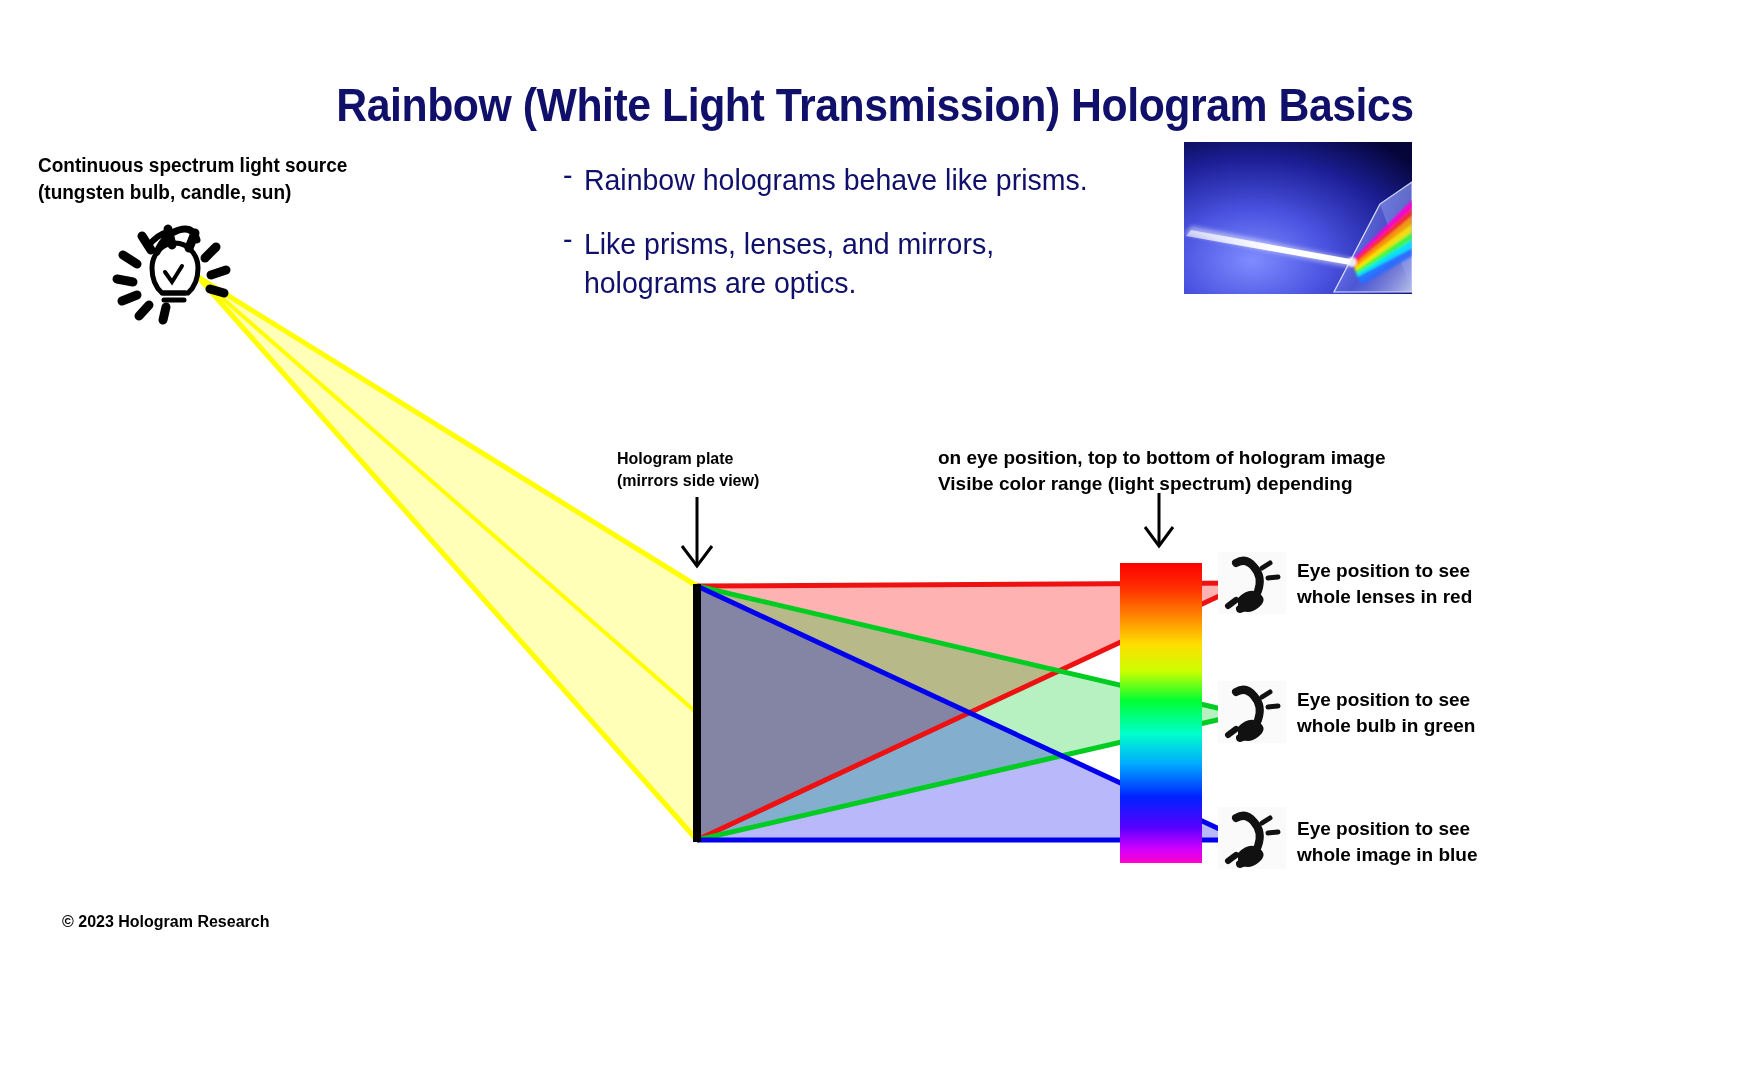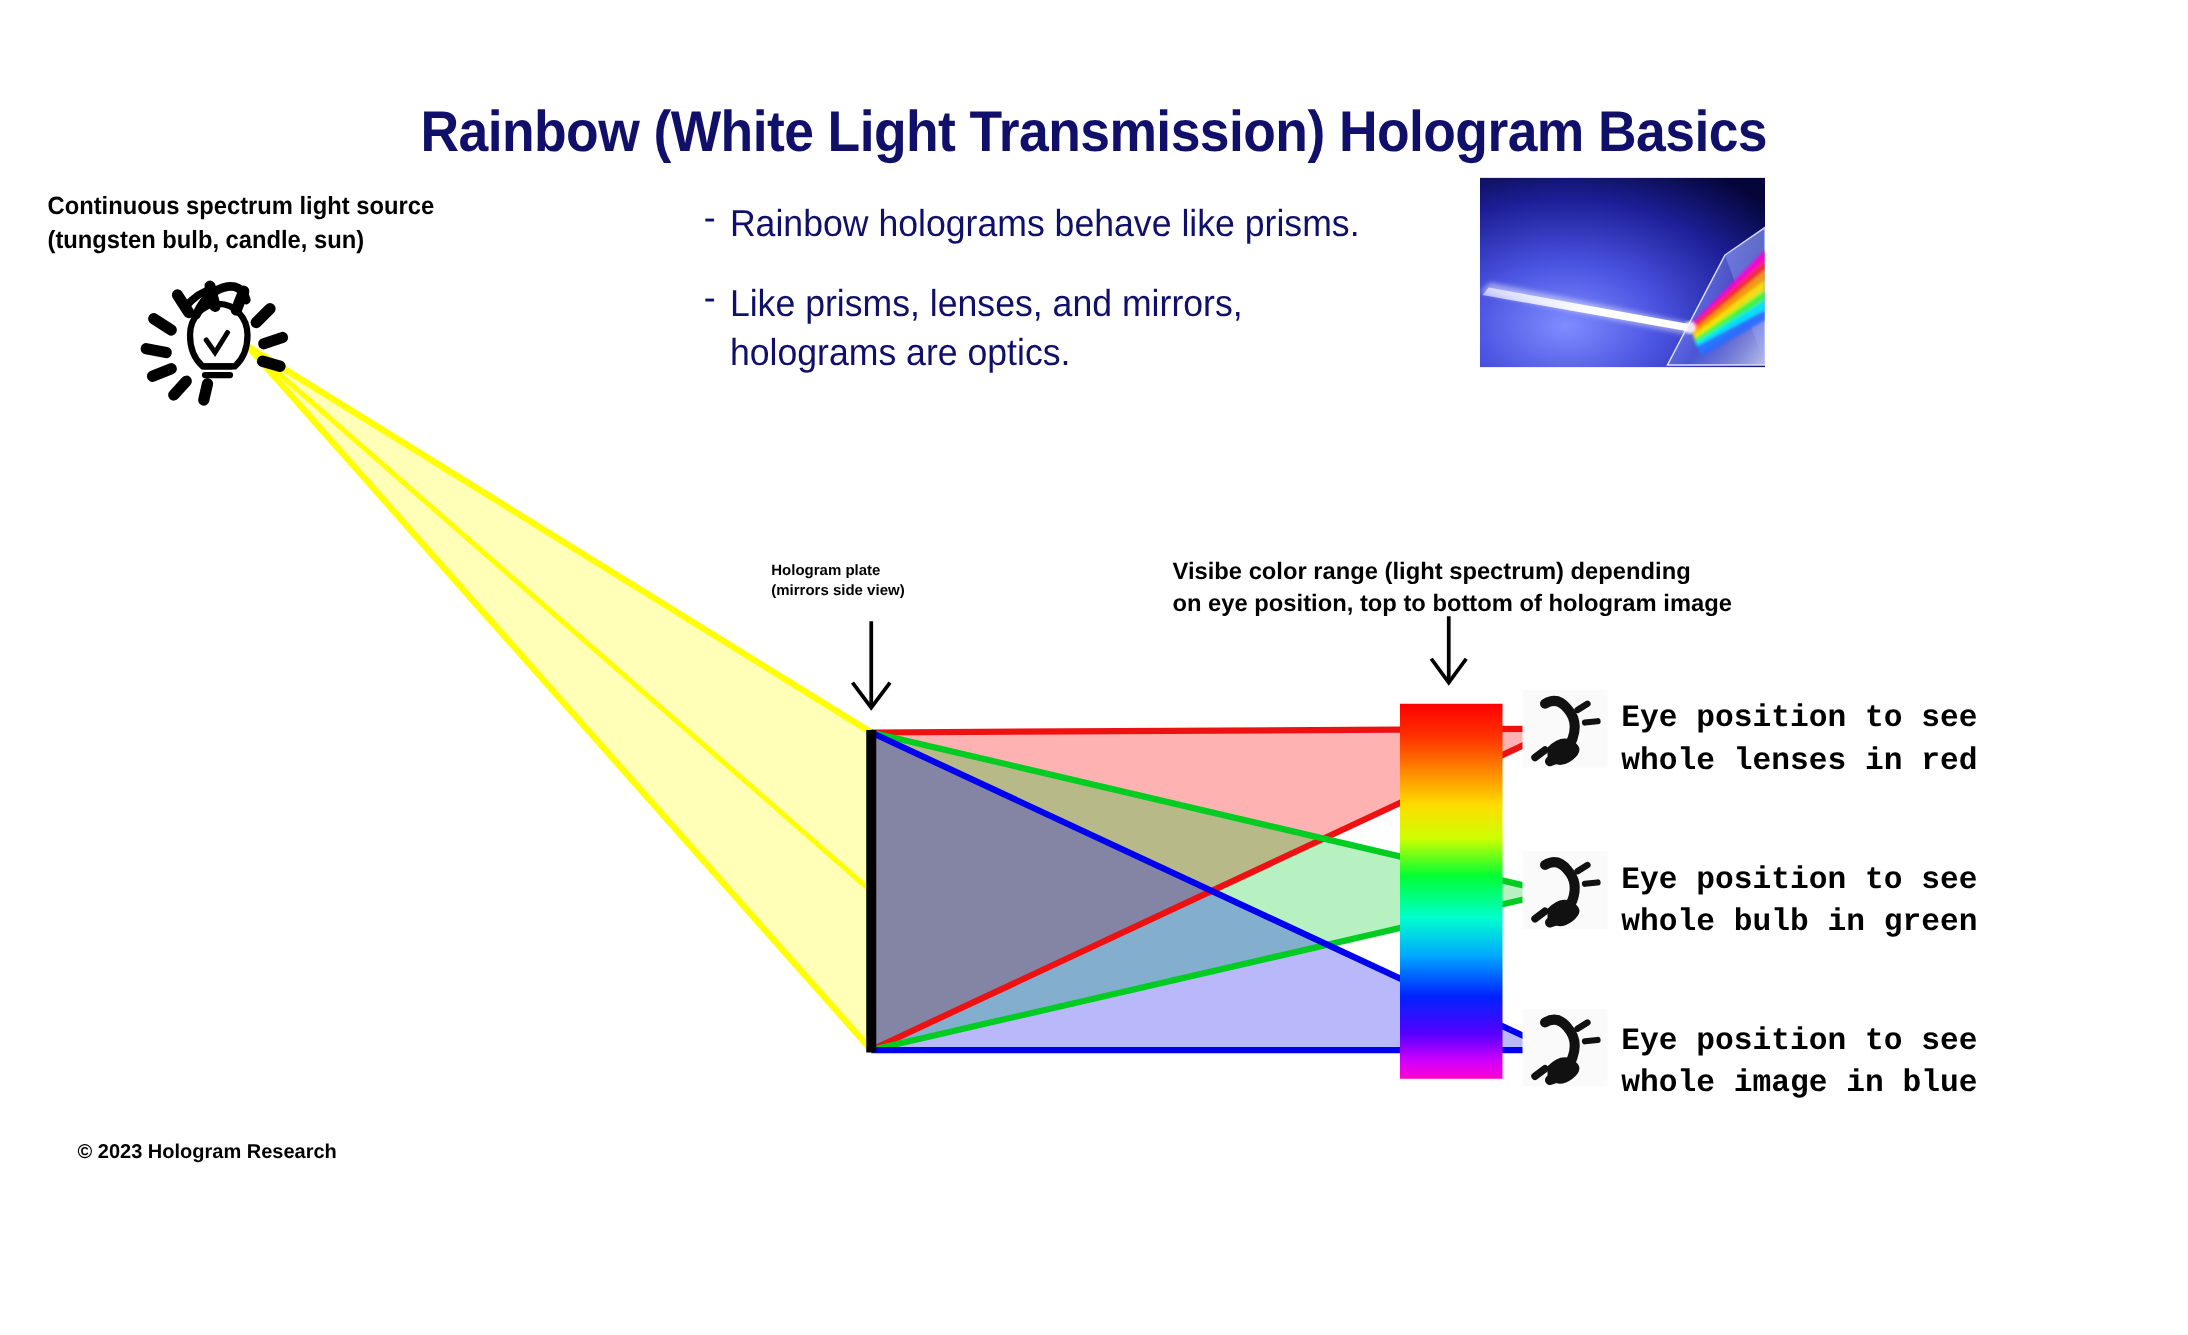--- a/index.html
+++ b/index.html
@@ -41,33 +41,33 @@
 
   
   #prism{
     position:absolute;left:1184px;top:142px;width:228px;height:152px;
     overflow:hidden;
   }
 
   
   #plate-label{
     position:absolute;left:617px;top:448px;
-    color:#000;font-size:12px;font-weight:bold;line-height:1.35;
+    color:#000;font-size:16px;font-weight:bold;line-height:1.35;
     white-space:nowrap;
   }
   #range-label{
     position:absolute;left:938px;top:445px;
     color:#000;font-size:19px;font-weight:bold;line-height:1.35;
     white-space:nowrap;
   }
 
   
   .eye-label{
-    position:absolute;color:#000;font-size:25px;font-weight:bold;
-    line-height:1.35;white-space:nowrap;font-family:Liberation Mono, monospace;
+    position:absolute;color:#000;font-size:19px;font-weight:bold;
+    line-height:1.35;white-space:nowrap;
   }
 
   
   #copyright{
     position:absolute;left:62px;top:913px;
     color:#000;font-size:16px;font-weight:bold;white-space:nowrap;
   }
 
   svg.layer{position:absolute;left:0;top:0;width:1750px;height:1068px;
             overflow:visible;pointer-events:none;}
@@ -254,22 +254,22 @@
       <path d="M1236,855 l-8,6" stroke="#111" stroke-width="6" stroke-linecap="round"></path>
     </g>
   </svg>
 
   <div id="plate-label">
     <div>Hologram plate</div>
     <div>(mirrors side view)</div>
   </div>
 
   <div id="range-label">
+    <div>on eye position, top to bottom of hologram image</div>
     <div>Visibe color range (light spectrum) depending</div>
-    <div>on eye position, top to bottom of hologram image</div>
   </div>
 
   <div class="eye-label" style="left:1297px;top:558px;">
     <div>Eye position to see</div>
     <div>whole lenses in red</div>
   </div>
   <div class="eye-label" style="left:1297px;top:687px;">
     <div>Eye position to see</div>
     <div>whole bulb in green</div>
   </div>

